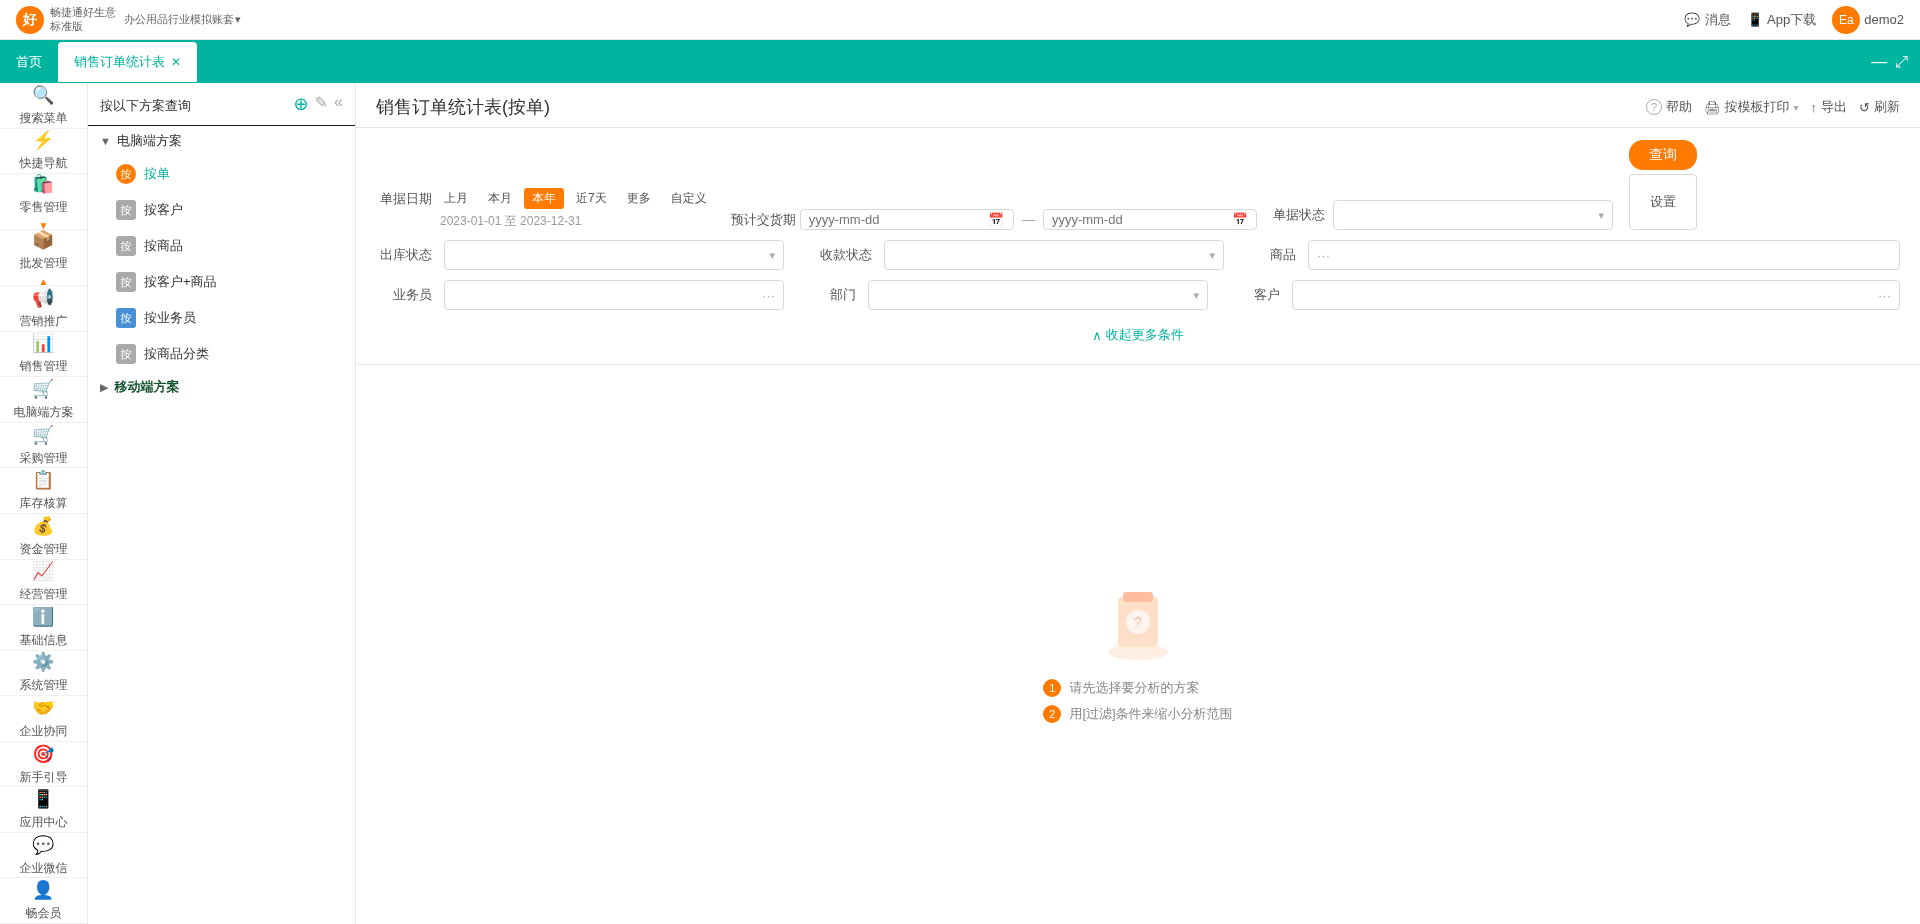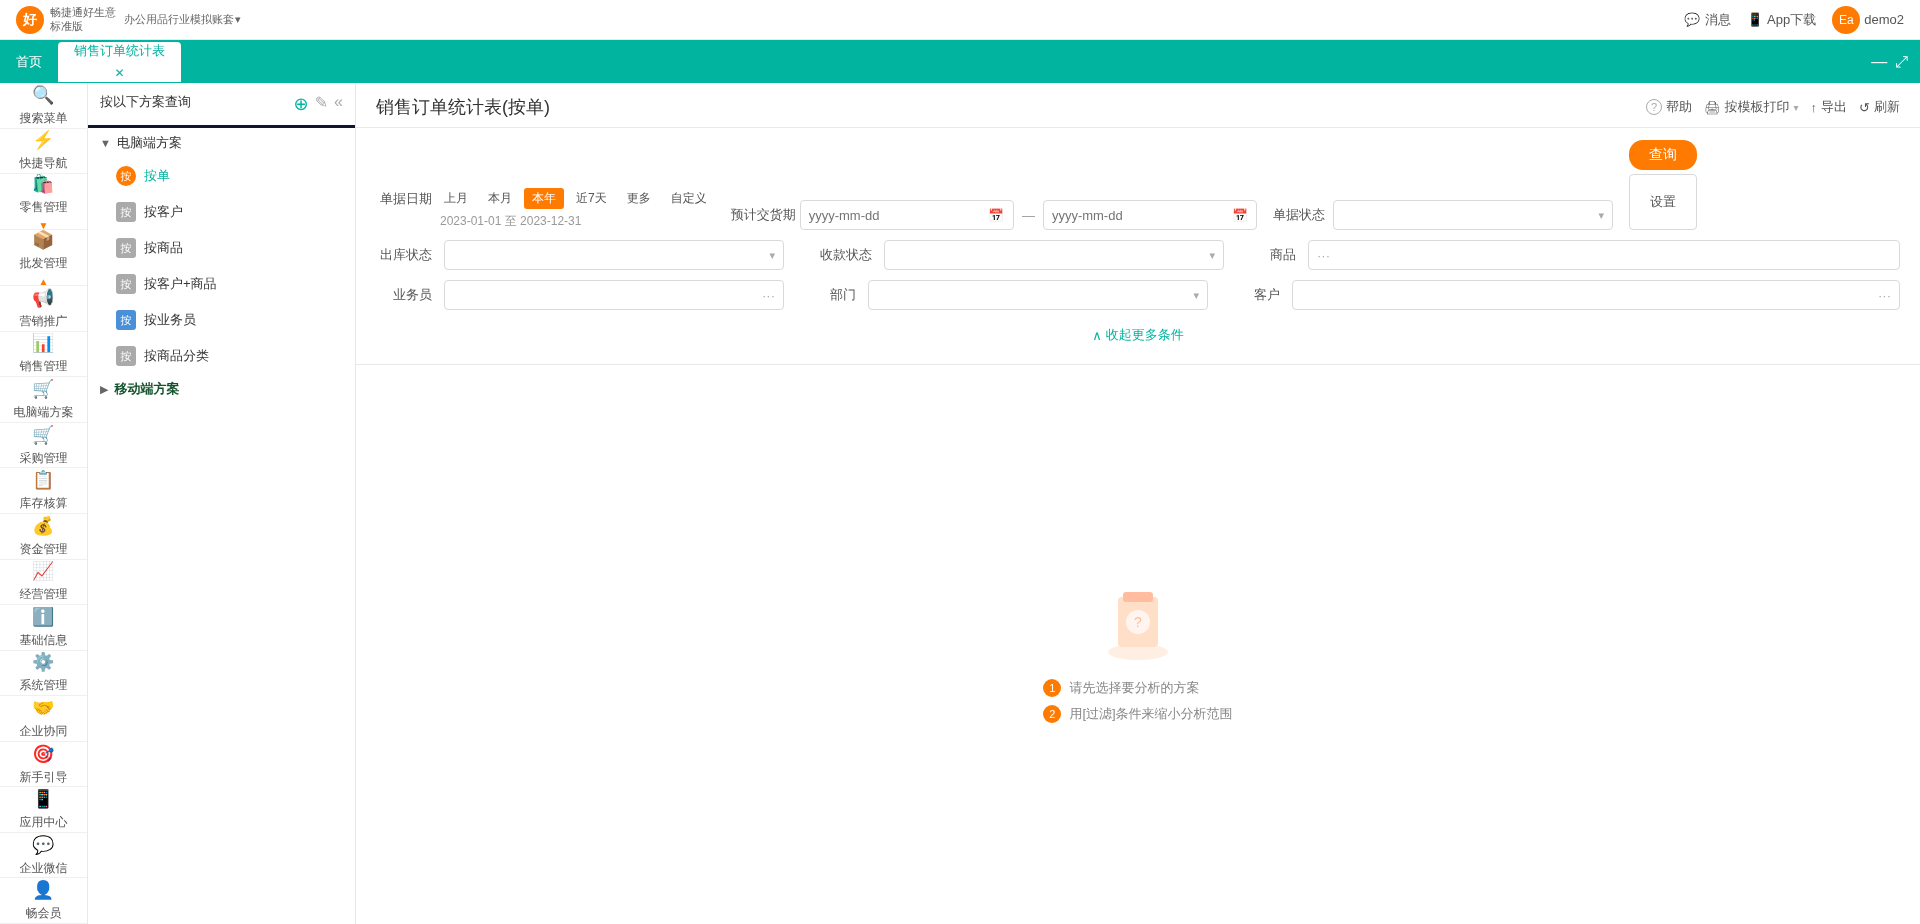--- a/index.html
+++ b/index.html
@@ -14,39 +14,39 @@
     .company-select { display: flex; align-items: center; gap: 1px; font-size: 13px; color: #333; cursor: pointer; }
     .company-select span { color: #666; font-size: 11px; }
     .top-bar-right { display: flex; align-items: center; gap: 16px; font-size: 13px; color: #555; }
     .top-bar-right .item { display: flex; align-items: center; gap: 4px; cursor: pointer; }
     .avatar { width: 28px; height: 28px; border-radius: 50%; background: #ff7a00; display: flex; align-items: center; justify-content: center; color: #fff; font-size: 12px; }
 
     
     .tab-bar { height: 43px; background: #00b4a0; display: flex; align-items: center; padding: 0 0; flex-shrink: 0; position: relative; }
     .tab-item { height: 40px; display: flex; align-items: center; padding: 0 16px; color: #fff; cursor: pointer; font-size: 13px; gap: 6px; }
     .tab-item.home { background: transparent; }
-    .tab-item.active { background: #fff; color: #00b4a0; border-radius: 4px 4px 0 0; flex-direction: column; }
+    .tab-item.active { background: #fff; color: #00b4a0; border-radius: 4px 4px 0 0; }
     .tab-close { font-size: 12px; cursor: pointer; }
     .tab-bar-right { margin-left: auto; display: flex; align-items: center; gap: 8px; padding-right: 12px; }
     .tab-bar-btn { color: #fff; cursor: pointer; font-size: 16px; }
 
     
     .main-layout { display: flex; flex: 1; overflow: hidden; }
 
     
     .sidebar { width: 88px; background: #fff; border-right: 1px solid #e8e8e8; display: flex; flex-direction: column; flex-shrink: 0; }
     .sidebar-item { height: 56px; display: flex; flex-direction: column; align-items: center; justify-content: center; cursor: pointer; font-size: 12px; color: #555; gap: 4px; border-bottom: 1px solid #f0f0f0; }
     .sidebar-item .icon { font-size: 18px; }
 
     
     .content-area { flex: 1; display: flex; overflow: hidden; }
 
     
     .left-panel { width: 268px; background: #fff; border-right: 1px solid #e8e8e8; flex-shrink: 0; overflow-y: auto; }
-    .left-panel-header { padding: 10px 12px; display: flex; align-items: flex-start; gap: 6px; border-bottom: 3px solid #0f172a; }
+    .left-panel-header { padding: 10px 12px; display: flex; align-items: flex-end; gap: 6px; border-bottom: 1px solid #0f172a; }
     .left-panel-title { font-size: 13px; color: #333; font-weight: 500; }
     .left-panel-actions { margin-left: auto; display: flex; gap: 6px; }
     .left-panel-actions span { cursor: pointer; color: #999; font-size: 16px; }
     .scheme-item { padding: 8px 12px 8px 20px; display: flex; align-items: center; gap: 8px; cursor: pointer; font-size: 13px; color: #333; }
     .scheme-item.active { color: #00b4a0; }
     .scheme-section { padding: 6px 12px; display: flex; align-items: center; gap: 6px; color: #666; font-size: 13px; font-weight: 500; cursor: pointer; }
 
     
     .right-content { flex: 1; display: flex; flex-direction: column; overflow: hidden; }
 
@@ -55,21 +55,21 @@
     .page-title { font-size: 18px; color: #333; font-weight: 500; }
     .page-actions { display: flex; align-items: center; gap: 12px; }
     .page-action-btn { display: flex; align-items: center; gap: 4px; font-size: 13px; color: #555; cursor: pointer; }
 
     
     .filter-area { background: #fff; padding: 12px 20px; border-bottom: 1px solid #e8e8e8; flex-shrink: 0; }
     .filter-label { font-size: 13px; color: #555; white-space: nowrap; min-width: 56px; }
     .filter-date-group { display: flex; align-items: center; gap: 4px; }
     .date-btn { padding: 2px 8px; font-size: 12px; color: #555; cursor: pointer; border: none; background: none; }
     .date-btn.active { background: #ff7a00; color: #fff; border-radius: 3px; padding: 2px 8px; }
-    .filter-input { height: 30px; border: 1px solid #d9d9d9; border-radius: 4px; padding: 0 8px; font-size: 13px; color: #333; background: #fff; display: flex; align-items: center; gap: 4px; min-width: 200px; cursor: pointer; }
+    .filter-input { height: 21px; border: 1px solid #d9d9d9; border-radius: 4px; padding: 0 8px; font-size: 13px; color: #333; background: #fff; display: flex; align-items: center; gap: 4px; min-width: 200px; cursor: pointer; }
     .filter-input input { border: none; outline: none; font-size: 13px; color: #999; flex: 1; background: transparent; }
     .filter-select { height: 30px; border: 1px solid #d9d9d9; border-radius: 4px; padding: 0 8px; font-size: 13px; color: #333; background: #fff; display: flex; align-items: center; justify-content: space-between; min-width: 200px; cursor: pointer; }
     .filter-dash { color: #999; padding: 0 4px; }
     .collapse-btn { display: flex; align-items: center; gap: 4px; color: #00b4a0; font-size: 13px; cursor: pointer; margin: 0 auto; padding: 8px 16px; }
     .btn-query { background: #ff7a00; color: #fff; border: none; border-radius: 14px; padding: 6px 20px; font-size: 14px; cursor: pointer; }
     .btn-setting { background: #fff; color: #555; border: 1px solid #d9d9d9; border-radius: 4px; padding: 18px 16px; font-size: 13px; cursor: pointer; }
 
     
     .empty-area { flex: 1; display: flex; flex-direction: column; align-items: center; justify-content: center; background: #fff; gap: 12px; }
     .empty-hints { display: flex; flex-direction: column; gap: 8px; }

